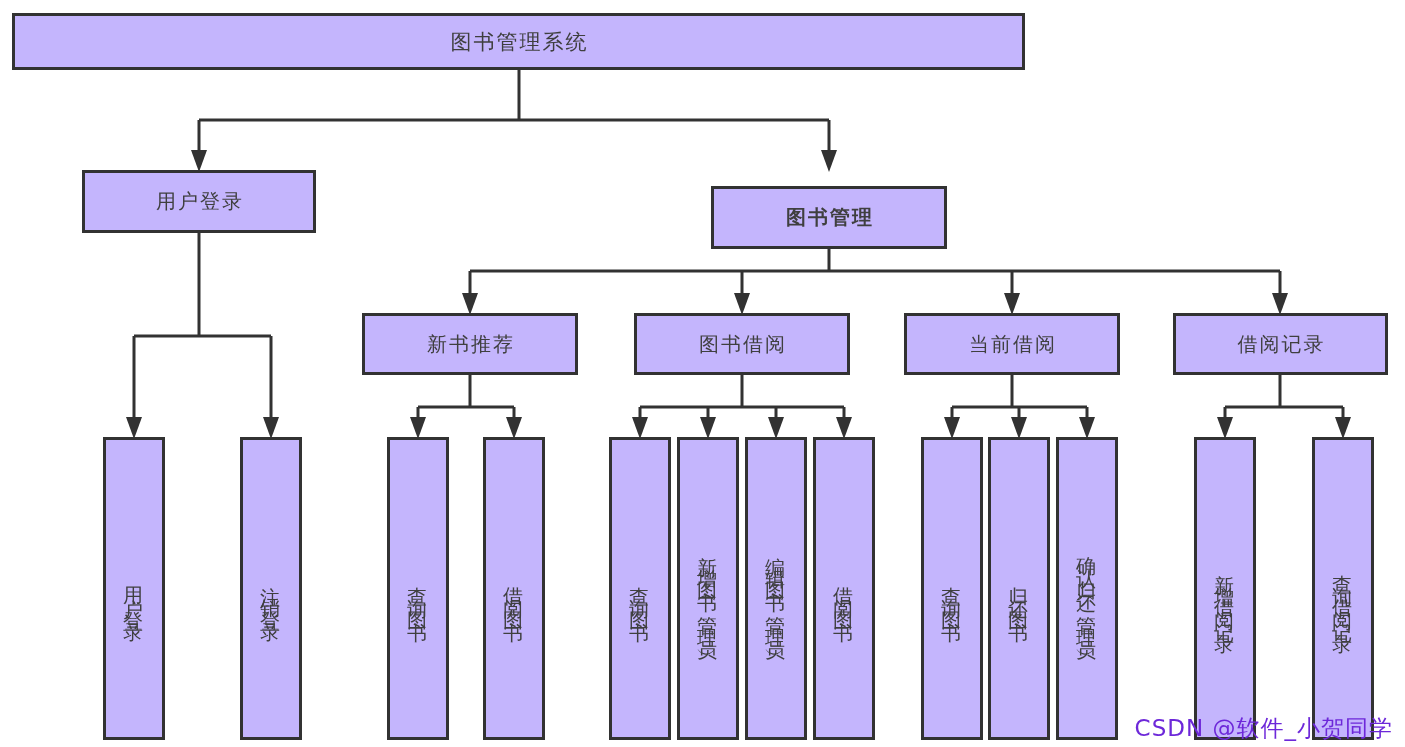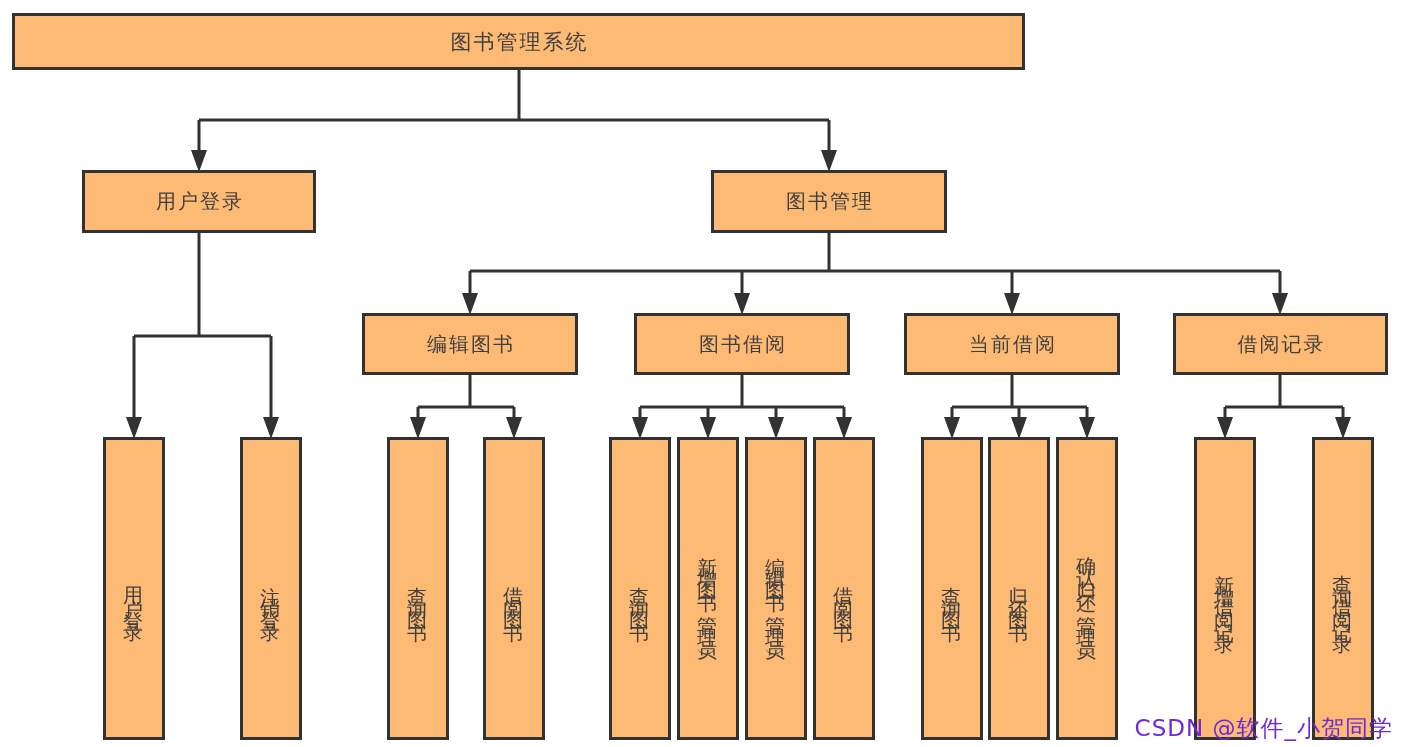--- a/index.html
+++ b/index.html
@@ -17,21 +17,21 @@
   }
   #connector-layer {
     position: absolute;
     left: 0;
     top: 0;
     z-index: 1;
   }
   .node {
     position: absolute;
     box-sizing: border-box;
-    background: #fdba74;
+    background: #c4b5fd;
     border: 3px solid #323232;
     display: flex;
     align-items: center;
     justify-content: center;
     z-index: 2;
     color: #3f3f3f;
   }
   .hbox .label {
     font-size: 20px;
     letter-spacing: 2px;
@@ -115,26 +115,26 @@
     </g>
   </svg>
 
   <div class="node hbox root" style="left:12px; top:13px; width:1013px; height:57px;">
     <span class="label">图书管理系统</span>
   </div>
 
   <div class="node hbox" style="left:82px; top:170px; width:234px; height:63px;">
     <span class="label">用户登录</span>
   </div>
-  <div class="node hbox" style="left:711px; top:170px; width:236px; height:63px;">
+  <div class="node hbox" style="left:711px; top:186px; width:236px; height:63px;font-weight:bold;">
     <span class="label">图书管理</span>
   </div>
 
   <div class="node hbox" style="left:362px; top:313px; width:216px; height:62px;">
-    <span class="label">编辑图书</span>
+    <span class="label">新书推荐</span>
   </div>
   <div class="node hbox" style="left:634px; top:313px; width:216px; height:62px;justify-content:center;">
     <span class="label">图书借阅</span>
   </div>
   <div class="node hbox" style="left:904px; top:313px; width:216px; height:62px;">
     <span class="label">当前借阅</span>
   </div>
   <div class="node hbox" style="left:1173px; top:313px; width:215px; height:62px;">
     <span class="label">借阅记录</span>
   </div>

